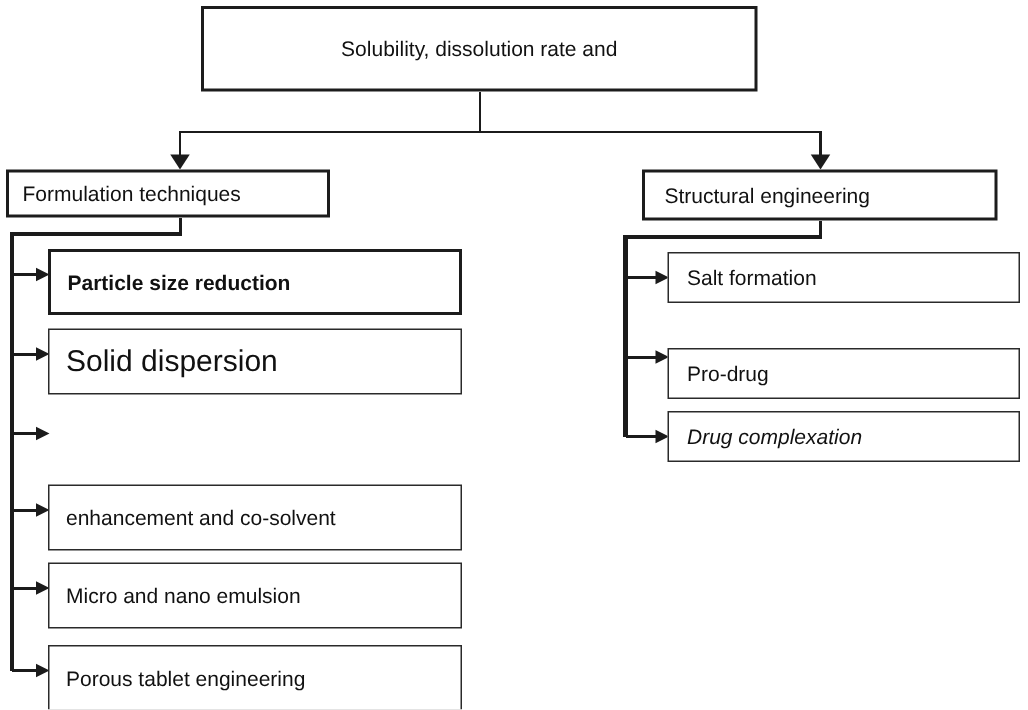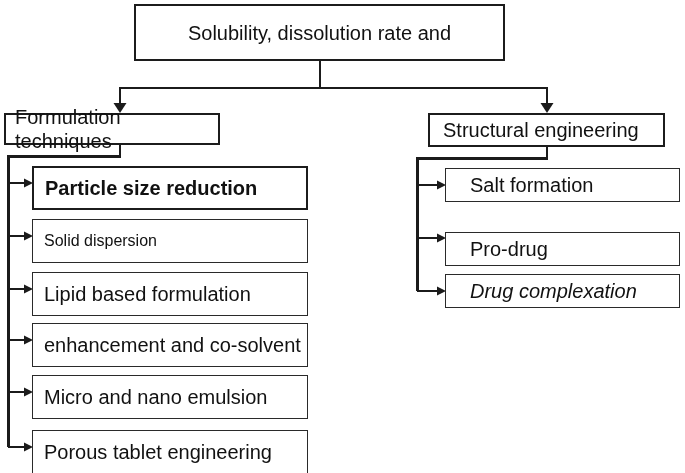--- a/index.html
+++ b/index.html
@@ -16,36 +16,36 @@
     overflow: hidden;
   }
   .node {
     position: absolute;
     box-sizing: border-box;
     background: #ffffff;
     border: 1.6px solid #2a2a2a;
     display: flex;
     align-items: center;
     color: #111111;
-    font-size: 20px;
+    font-size: 14px;
     line-height: 1.2;
   }
   .node.heavy { border-width: 2px; border-color: #1c1c1c; }
   .root {
     left: 134px; top: 4px; width: 371px; height: 57px;
     justify-content: center; text-align: center;
     flex-direction: column;
   }
   .root .tline { display: block; }
   .branch-left  { left: 4px;   top: 113px; width: 216px; height: 32px; padding-left: 9px; }
   .branch-right { left: 428px; top: 113px; width: 237px; height: 34px; padding-left: 13px; }
   .item-left  { left: 32px;  width: 276px; height: 44px; padding-left: 11px; }
-  .item-right { left: 445px; width: 235px; height: 34px; padding-left: 24px; }
+  .item-right { left: 445px; width: 235px; height: 34px; padding-left: 12px; }
   .bold-item { font-weight: bold; }
-  .alt-font { font-size: 16px; }
+  .alt-font { font-size: 20px; }
   .y0 { top: 166px; } .y1 { top: 219px; } .y2 { top: 272px; }
   .y3 { top: 323px; } .y4 { top: 375px; } .y5 { top: 430px; }
   .ry0 { top: 168px; } .ry1 { top: 232px; } .ry2 { top: 274px; font-style: italic; }
   #wires {
     position: absolute;
     left: 0; top: 0;
   }
 </style>
 </head>
 <body>
@@ -106,23 +106,20 @@
   <div class="node heavy branch-right">
     <span>Structural engineering</span>
   </div>
 
   <div class="node heavy item-left y0 bold-item">
     <span>Particle size reduction</span>
   </div>
   <div class="node item-left y1 alt-font">
     <span>Solid dispersion</span>
   </div>
-  <div class="node item-left y2">
-    <span>Lipid based formulation</span>
-  </div>
   <div class="node item-left y3">
     <span>enhancement and co-solvent</span>
   </div>
   <div class="node item-left y4">
     <span>Micro and nano emulsion</span>
   </div>
   <div class="node item-left y5">
     <span>Porous tablet engineering</span>
   </div>
 

